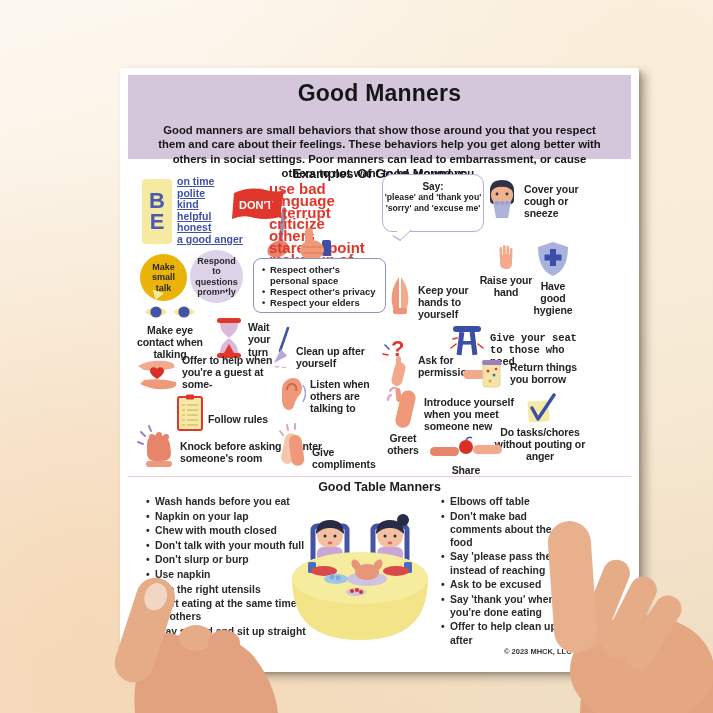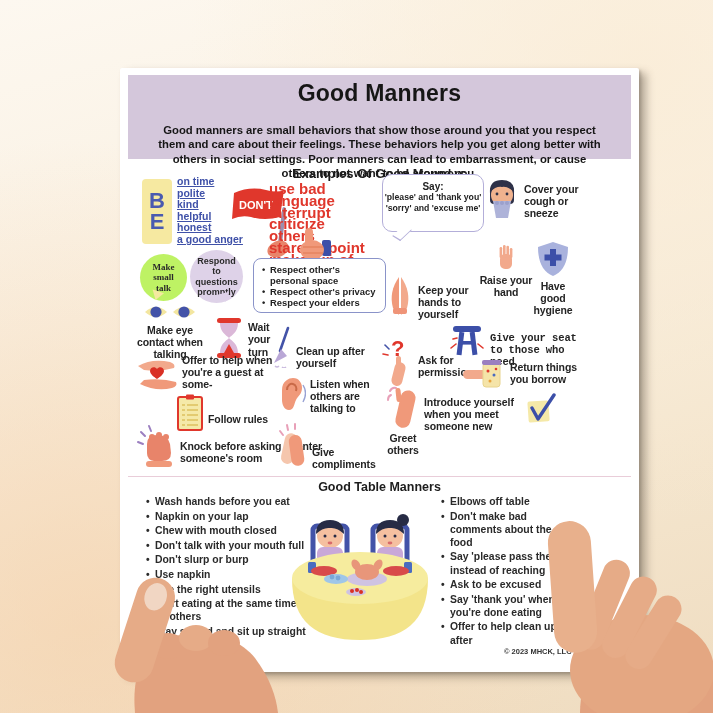--- a/index.html
+++ b/index.html
@@ -24,21 +24,21 @@
   .belist li{font-size:10.5px;font-weight:700;color:#3f51a8;text-decoration:underline;line-height:11.6px;}
   .dontlist{position:absolute;left:149px;top:115px;margin:0;padding:0;list-style:none;width:104px;}
   .dontlist li{font-size:15px;font-weight:700;color:#e0372c;line-height:11.8px;}
   .say{position:absolute;left:262px;top:106px;width:100px;height:56px;border:1.5px solid #b3aed9;border-radius:10px;background:#fff;text-align:center;}
   .say .t{font-size:10px;font-weight:700;margin-top:6px;color:#222;}
   .say .l{font-size:8.7px;font-weight:600;color:#222;line-height:1.3;}
   .say::after{content:"";position:absolute;left:13px;bottom:-8px;width:11px;height:11px;background:#fff;
     border-right:1.5px solid #b3aed9;border-bottom:1.5px solid #b3aed9;transform:skewX(-32deg) rotate(24deg);}
   .bub{position:absolute;border-radius:50%;display:flex;align-items:center;justify-content:center;text-align:center;
     font-size:9px;font-weight:700;color:#2a2a2a;line-height:1.15;}
-  .bub.y{left:20px;top:186px;width:47px;height:47px;background:#bef264;font-family:Liberation Serif, serif;}
+  .bub.y{left:20px;top:186px;width:47px;height:47px;background:#eab308;}
   .bub.p{left:70px;top:182px;width:53px;height:53px;background:#ded2e8;}
   .bub.y::after,.bub.p::after{content:"";position:absolute;bottom:-5px;left:10px;border:6px solid transparent;border-top:9px solid #f5e9a0;transform:rotate(18deg);}
   .bub.p::after{left:auto;right:12px;border-top-color:#ded2e8;transform:rotate(-14deg);}
   .rbox{position:absolute;left:133px;top:190px;width:133px;height:55px;border:1.5px solid #8a93c9;border-radius:8px;background:#fff;padding:5px 6px 0 8px;box-sizing:border-box;}
   .rbox div{position:relative;padding-left:8px;font-size:9.4px;font-weight:700;color:#232323;line-height:1.18;}
   .rbox div::before{content:"•";position:absolute;left:0;}
   .mlist{position:absolute;margin:0;padding:0;list-style:none;}
   .mlist li{position:relative;padding-left:10px;font-size:10.4px;font-weight:600;color:#2a2a2a;line-height:1.26;margin-bottom:1.5px;}
   .mlist li::before{content:"•";position:absolute;left:1px;}
   .divider{position:absolute;left:8px;right:8px;top:408px;height:0;border-top:1.5px solid #e9cdd9;}
@@ -272,20 +272,21 @@
       <span class="lbl" style="width:98px;margin-top:10px;">Introduce yourself when you meet someone new</span>
     </div>
 
     <span class="lbl" style="position:absolute;left:258px;top:364px;width:50px;text-align:center;">Greet others</span>
 
     <div class="it col" style="left:370px;top:324px;width:100px;">
       <svg width="32" height="32" viewBox="0 0 32 32">
         <rect x="4" y="9" width="21" height="21" rx="2" fill="#f5e9a8" transform="rotate(-4 14 19)"></rect>
         <path d="M8 16 L14 27 L30 3" stroke="#3c4fa8" stroke-width="3.4" fill="none" stroke-linecap="round" stroke-linejoin="round"></path>
       </svg>
+      <span class="lbl">Do tasks/chores without pouting or anger</span>
     </div>
 
     <div class="it" style="left:16px;top:356px;">
       <svg width="40" height="44" viewBox="0 0 40 44">
         <path d="M5 8 l4 4 M13 2 l2 5 M2 18 l5 2" stroke="#9b7fc0" stroke-width="2" stroke-linecap="round" fill="none"></path>
         <path d="M11 20 q0 -9 10 -9 q11 0 13 9 l1 9 q0 8 -9 8 l-8 0 q-7 -1 -7 -8 z" fill="#e8846a"></path>
         <circle cx="16" cy="13" r="3" fill="#e8846a"></circle>
           <circle cx="23" cy="11" r="3" fill="#e8846a"></circle>
           <circle cx="30" cy="13" r="3" fill="#e8846a"></circle>
         <rect x="10" y="37" width="26" height="6" rx="3" fill="#f0997a"></rect>
@@ -295,20 +296,29 @@
 
     <div class="it" style="left:156px;top:352px;">
       <svg width="32" height="46" viewBox="0 0 32 46">
         <path d="M4 9 l3 4 M11 3 l1 5 M19 2 l0 5" stroke="#e8a0b8" stroke-width="2" stroke-linecap="round" fill="none"></path>
         <rect x="7" y="11" width="13" height="31" rx="6.5" fill="#f5c6ad" transform="rotate(12 13 26)"></rect>
         <rect x="14" y="13" width="13" height="31" rx="6.5" fill="#f0997a" transform="rotate(-8 20 28)"></rect>
       </svg>
       <span class="lbl" style="width:74px;margin-top:26px;">Give compliments</span>
     </div>
 
+    <div class="it col" style="left:306px;top:368px;width:80px;">
+      <svg width="72" height="26" viewBox="0 0 72 26">
+        <rect x="0" y="11" width="29" height="9" rx="4.5" fill="#e8846a"></rect>
+        <rect x="43" y="9" width="29" height="9" rx="4.5" fill="#f2a98c"></rect>
+        <circle cx="36" cy="11" r="7" fill="#d93025"></circle>
+        <path d="M36 4 q3 -4 6 -2" stroke="#3c4fa8" stroke-width="1.5" fill="none"></path>
+      </svg>
+      <span class="lbl">Share</span>
+    </div>
 
     <div class="divider"></div>
     <div class="tbh">Good Table Manners</div>
 
     <ul class="mlist" style="left:25px;top:427px;width:162px;">
       <li>Wash hands before you eat</li>
       <li>Napkin on your lap</li>
       <li>Chew with mouth closed</li>
       <li>Don't talk with your mouth full</li>
       <li>Don't slurp or burp</li>

